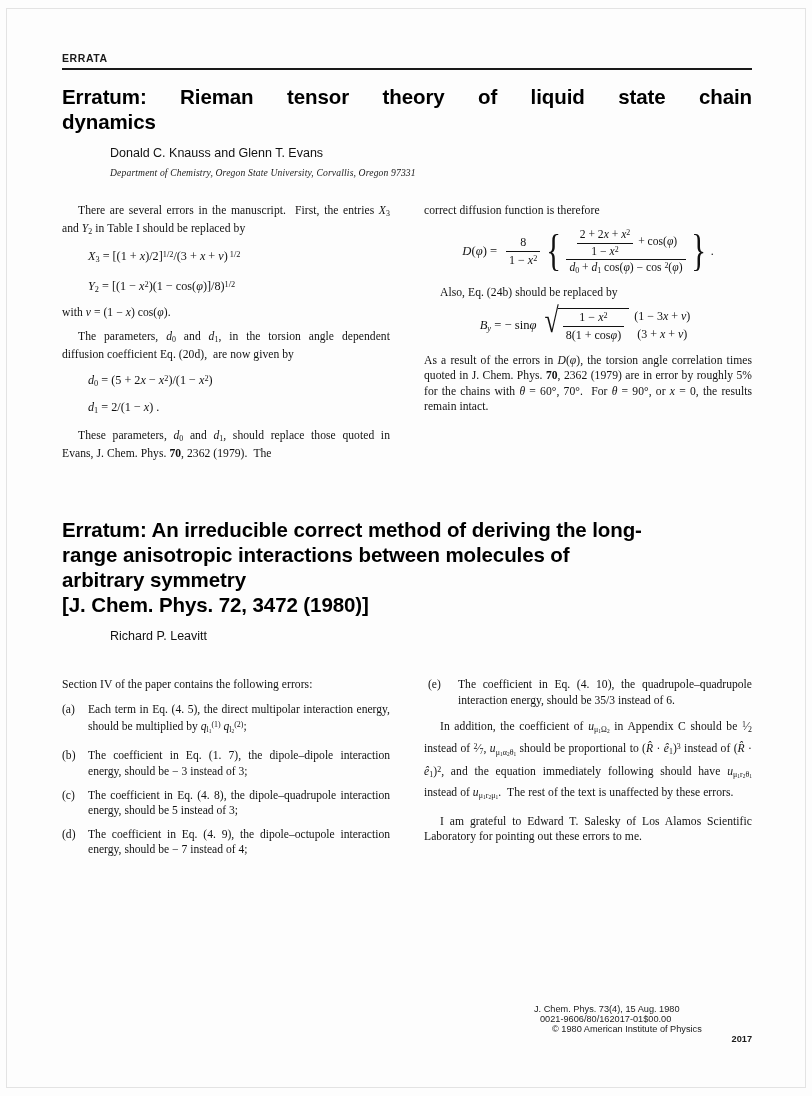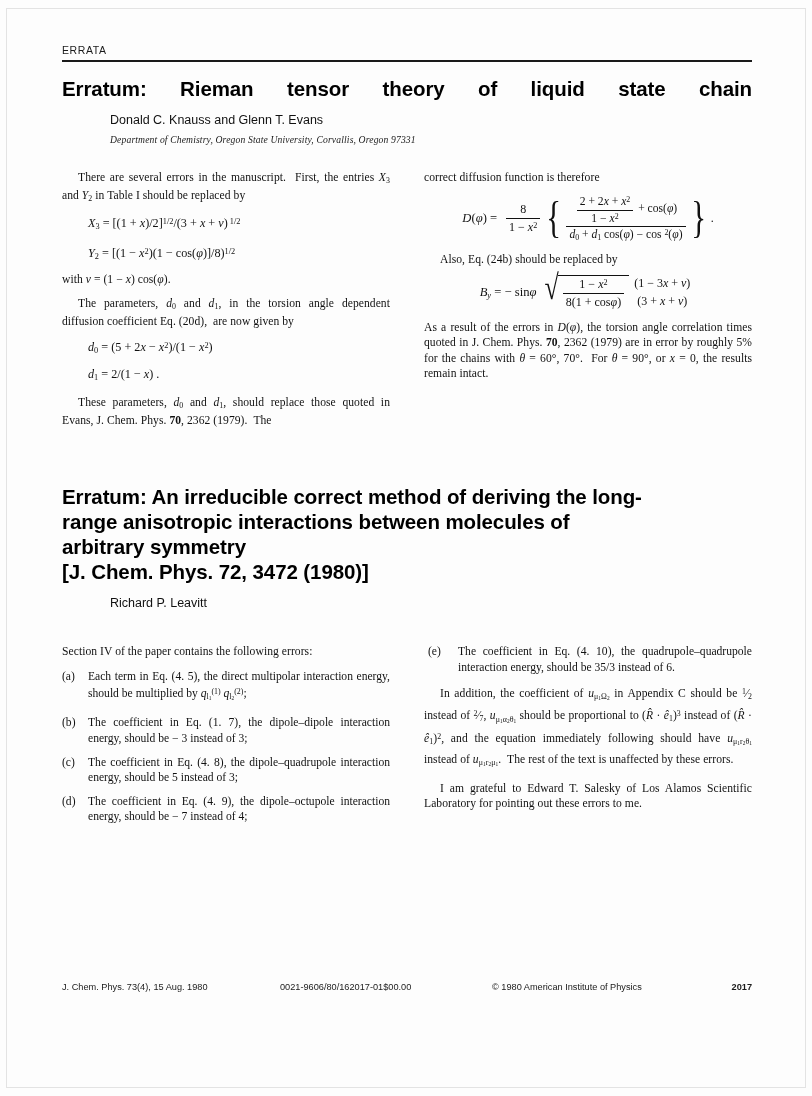--- a/index.html
+++ b/index.html
@@ -37,24 +37,25 @@
   }
   #content {
     position: absolute;
     left: 62px;
     top: 44px;
     width: 690px;
   }
   .running-head {
     font-family: "Liberation Sans", sans-serif;
     font-size: 10.5px;
-    font-weight: normal;
+    font-weight: bold;
     letter-spacing: 0.6px;
     color: #1a1a1a;
     margin-bottom: 4px;
+    margin-top: 8px;
   }
   .rule {
     height: 2px;
     background: #1a1a1a;
     width: 690px;
     margin-bottom: 14px;
   }
   .art-title {
     font-family: "Liberation Sans", sans-serif;
     font-weight: bold;
@@ -177,27 +178,28 @@
     font-size: 11.6px;
     line-height: 15.2px;
     margin-bottom: 9px;
   }
   ol.errlist li .mark { width: 26px; flex: 0 0 26px; }
   ol.errlist li .txt { flex: 1 1 auto; text-align: justify; }
 
   .footer {
     position: absolute;
     left: 62px;
-    top: 982px;
+    top: 1004px;
     width: 690px;
     display: flex;
     align-items: flex-end;
     font-family: "Liberation Sans", sans-serif;
     font-size: 9.2px;
     color: #1a1a1a;
+    flex-direction: column;
   }
   .footer .f1 { width: 218px; }
   .footer .f2 { width: 212px; }
   .footer .f3 { width: 200px; }
   .footer .f4 { text-align: right; flex: 1 1 auto; font-weight: bold; }
   .sec-gap { height: 54px; }
 </style>
 </head>
 <body>
 
@@ -205,20 +207,21 @@
   <div id="scanframe"></div>
 
   <div id="content">
 
     <div class="running-head">ERRATA</div>
     <div class="rule"></div>
 
     <div>
       <h1 class="art-title">
         <span class="justline">Erratum: Rieman tensor theory of liquid state chain</span>
+        <span class="plainline">dynamics</span>
       </h1>
       <div class="authors">Donald C. Knauss and Glenn T. Evans</div>
       <div class="affil">Department of Chemistry, Oregon State University, Corvallis, Oregon 97331</div>
 
       <div class="cols">
 
         <div class="col">
           <p class="body indent">
             There are several errors in the manuscript. &nbsp;First,
             the entries <i class="v">X</i><sub>3</sub> and <i class="v">Y</i><sub>2</sub> in Table I should be replaced by

